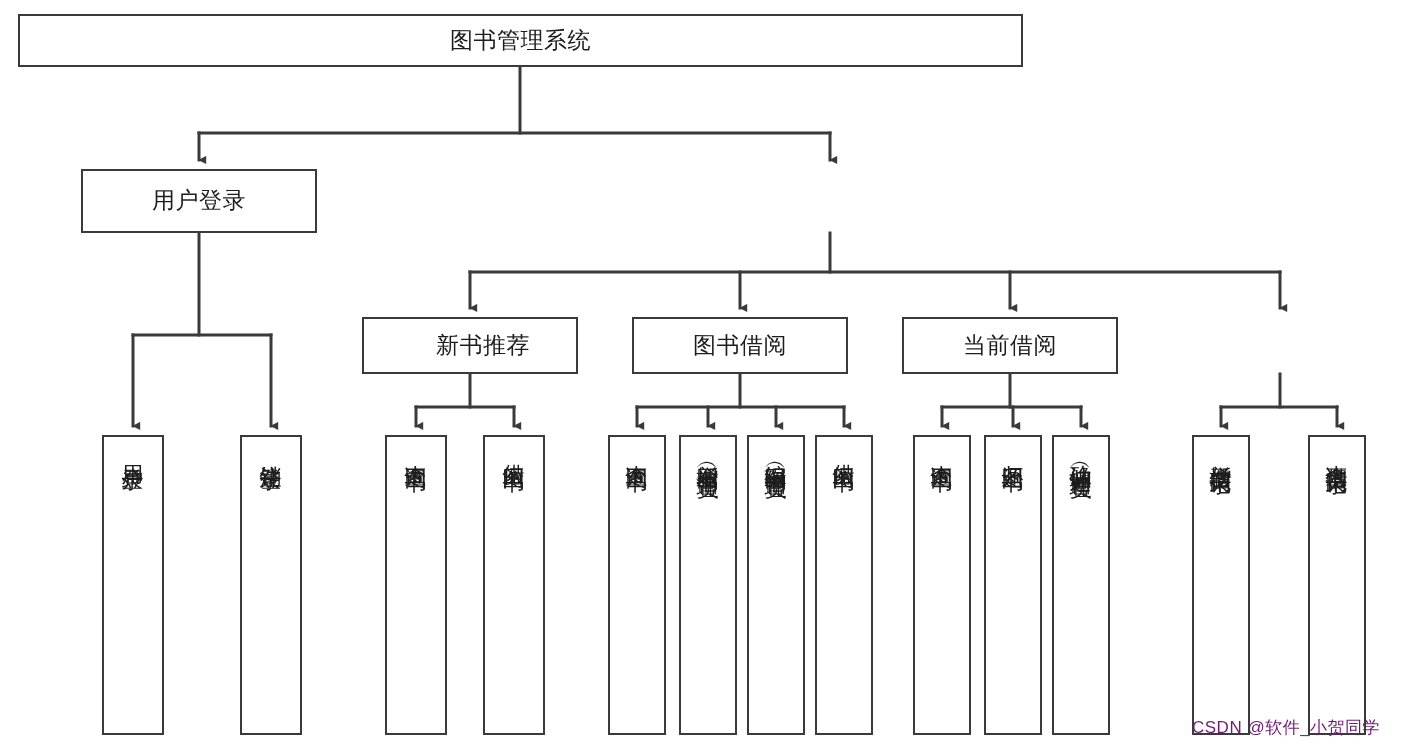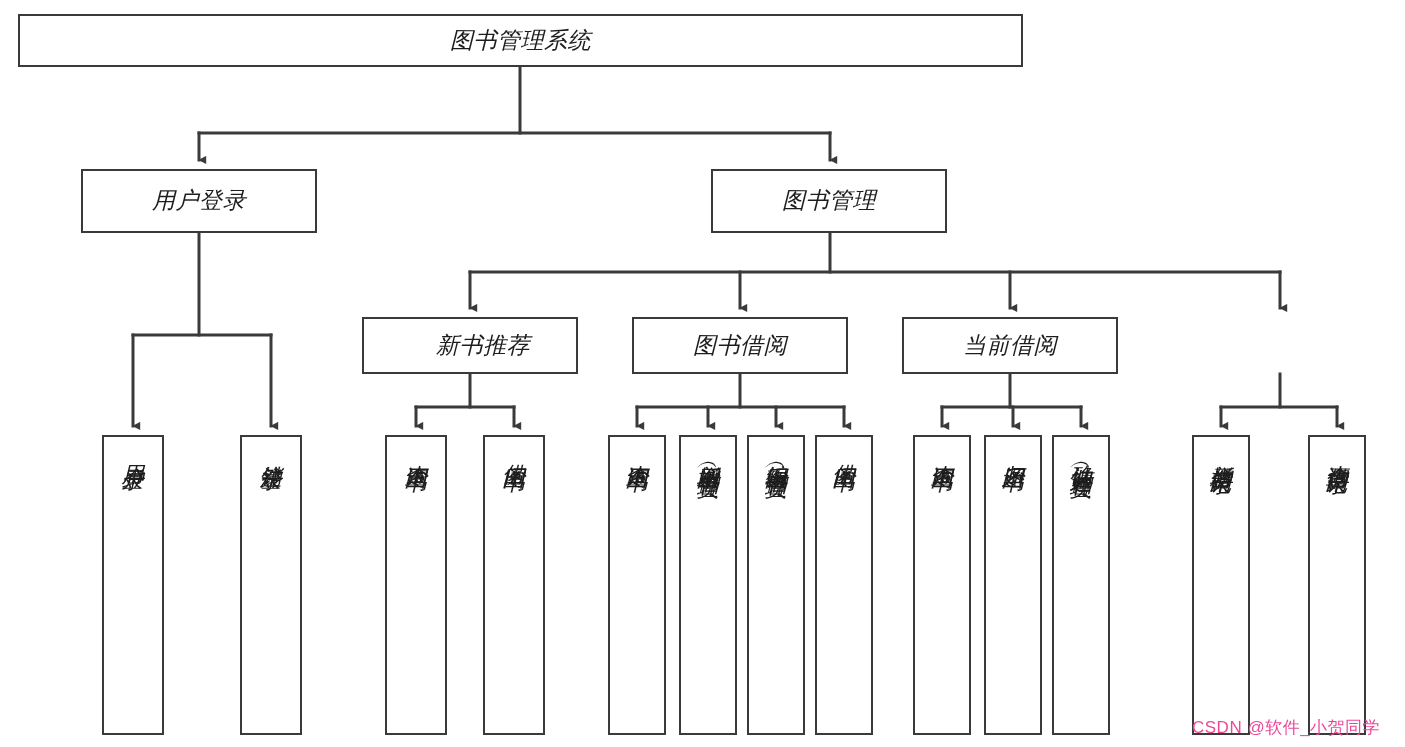--- a/index.html
+++ b/index.html
@@ -28,21 +28,20 @@
   }
   .node {
     position: absolute;
     box-sizing: border-box;
     background: #ffffff;
     border: 2px solid #3a3a3a;
     display: flex;
     align-items: center;
     justify-content: center;
     color: #1d1d1d;
-    font-style: italic;
   }
   .node-label {
     display: block;
     text-align: center;
     line-height: 1.18;
     color: #1d1d1d;
     white-space: pre;
   }
   
   .node.horiz .node-label {
@@ -59,21 +58,21 @@
     writing-mode: vertical-rl;
     text-orientation: upright;
     font-size: 22px;
     line-height: 1.05;
     letter-spacing: 2px;
     white-space: nowrap;
   }
   .watermark {
     position: absolute;
     font-size: 17px;
-    color: #ec4899;
+    color: #701a75;
     white-space: nowrap;
     letter-spacing: 0.5px;
     user-select: none;
   }
 </style>
 </head>
 <body>
 
 <div id="diagram-root">
 
@@ -129,23 +128,20 @@
   </svg>
 
   <div class="node horiz" style="left:18px; top:14px; width:1005px; height:53px;">
     <span class="node-label">图书管理系统</span>
   </div>
 
   <div class="node horiz" style="left:81px; top:169px; width:236px; height:64px;">
     <span class="node-label">用户登录</span>
   </div>
 
-  <div class="node horiz" style="left:711px; top:169px; width:236px; height:64px;">
-    <span class="node-label">图书管理</span>
-  </div>
 
   <div class="node horiz" style="left:362px; top:317px; width:216px; height:57px;padding-left:26px;">
     <span class="node-label">新书推荐</span>
   </div>
 
   <div class="node horiz" style="left:632px; top:317px; width:216px; height:57px;">
     <span class="node-label">图书借阅</span>
   </div>
 
   <div class="node horiz" style="left:902px; top:317px; width:216px; height:57px;">

